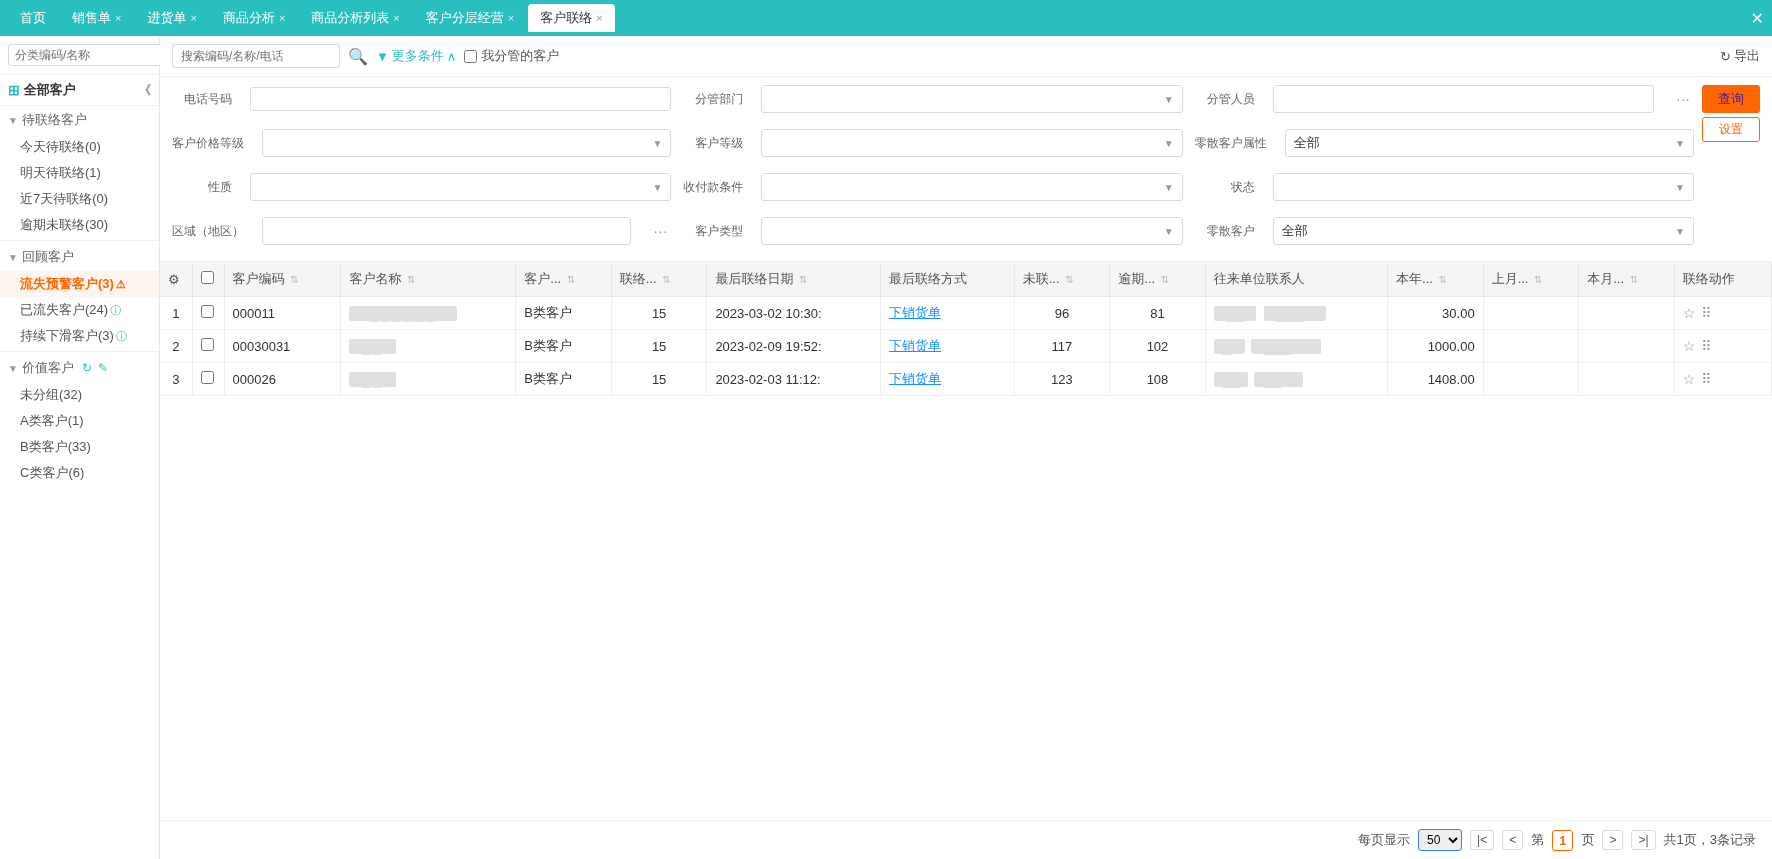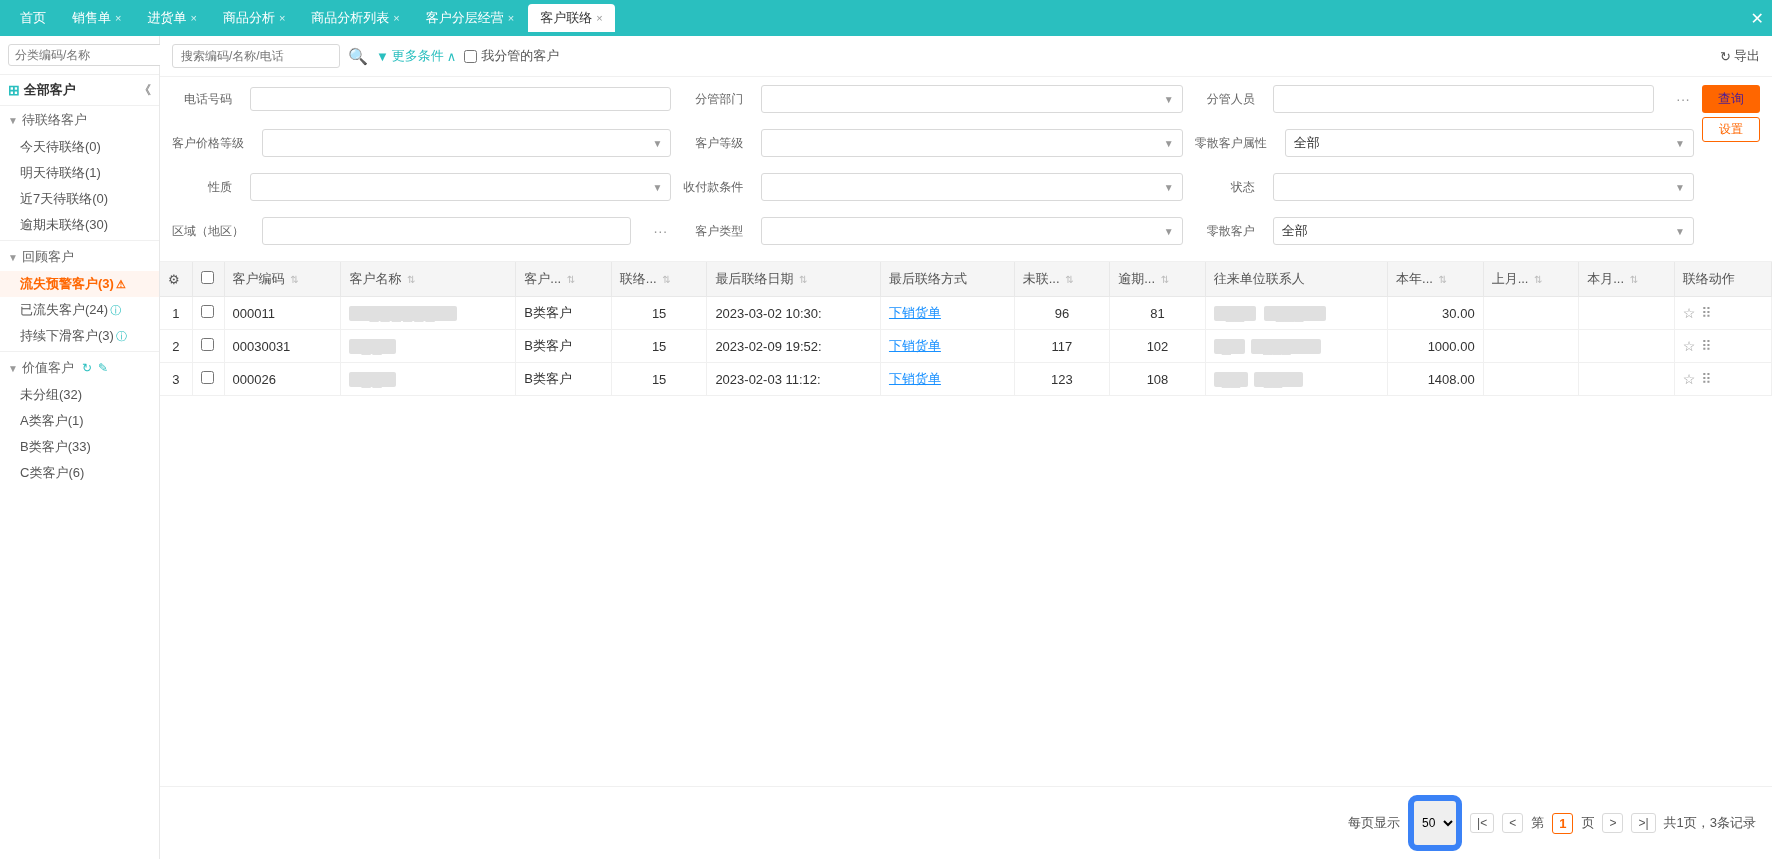--- a/index.html
+++ b/index.html
@@ -340,23 +340,23 @@
       align-items: center;
       justify-content: flex-end;
       padding: 8px 16px;
       border-top: 1px solid #f0f0f0;
       gap: 8px;
       font-size: 12px;
       color: #555;
       background: #fff;
     }
     .page-size-select {
-      border: 6px solid #3b82f6;
-      border-radius: 9px;
-      padding: 14px 4px;
+      border: 1px solid #3b82f6;
+      border-radius: 3px;
+      padding: 2px 4px;
       font-size: 12px;
     }
     .page-btn {
       border: 1px solid #d9d9d9;
       background: #fff;
       border-radius: 3px;
       padding: 2px 6px;
       cursor: pointer;
       font-size: 12px;
       color: #555;

